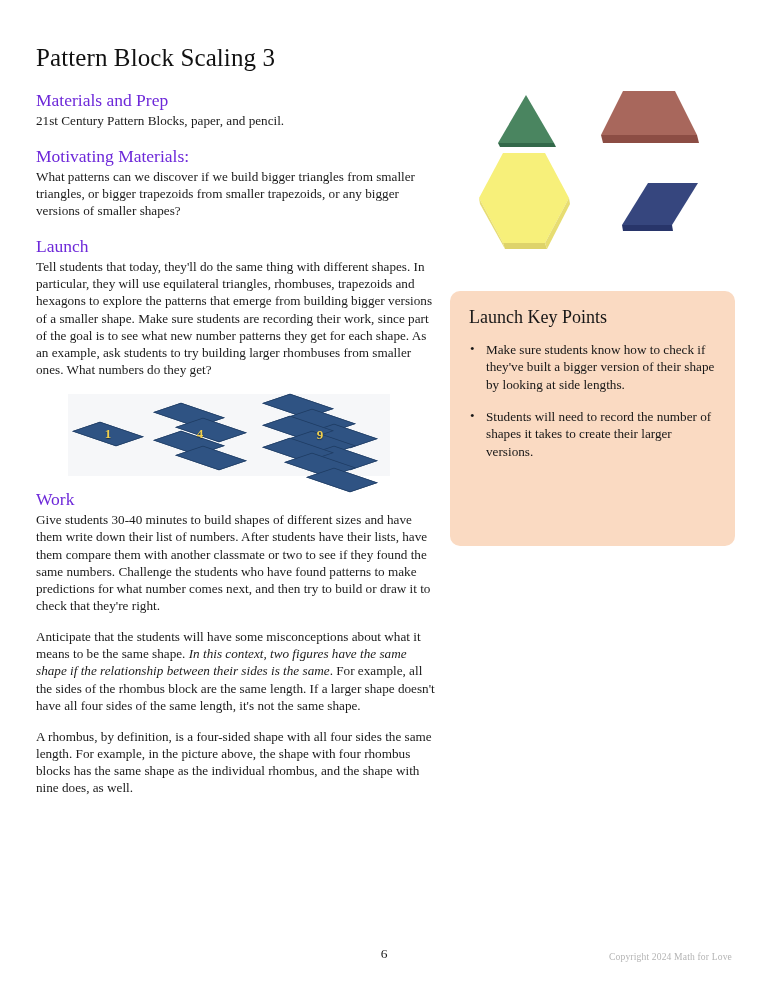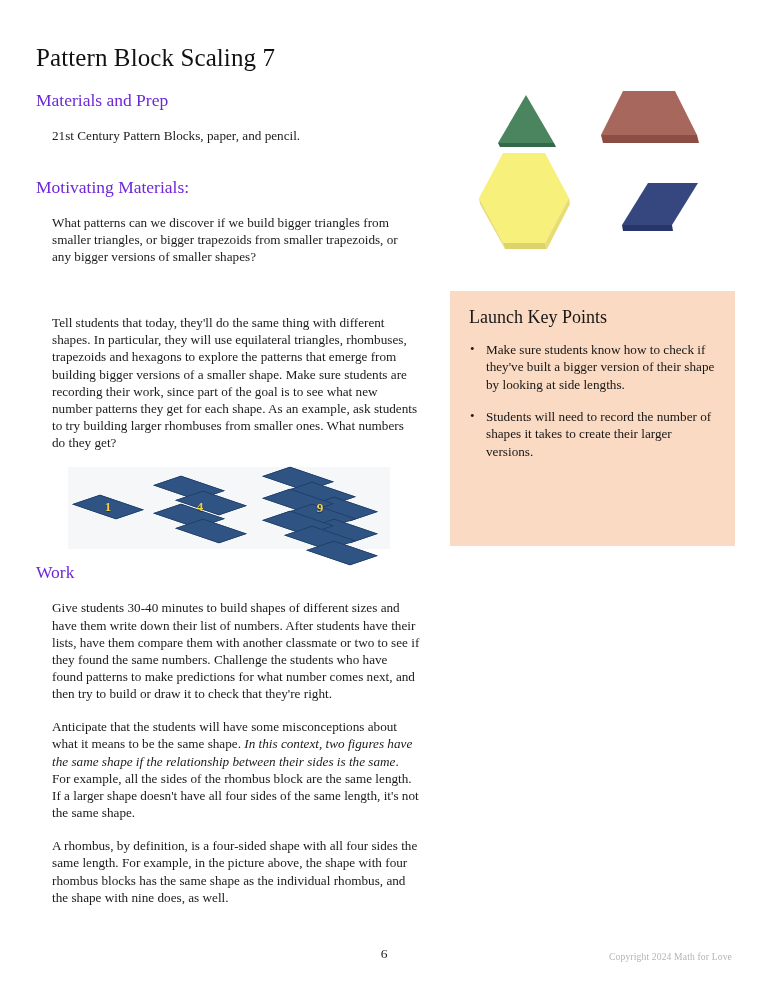--- a/index.html
+++ b/index.html
@@ -39,21 +39,21 @@
   .sec-head {
     font-size: 17.5px;
     font-weight: normal;
     margin: 0 0 1px 0;
     line-height: 1.2;
     color: #6d28d9;
   }
   .body-text {
     font-size: 13.2px;
     line-height: 1.30;
-    margin: 16px;
+    margin: 0;
     color: #1a1a1a;
     text-align: left;
   }
   .body-text + .body-text {
     margin-top: 14px;
   }
   .gap-sec { height: 17px; }
   .gap-small { height: 13px; }
   em.ital { font-style: italic; }
 
@@ -102,21 +102,21 @@
   }
   .blk { position: absolute; }
 
   .keypoints-box {
     position: absolute;
     left: 450px;
     top: 291px;
     width: 285px;
     height: 255px;
     background: #fadac2;
-    border-radius: 0;
+    border-radius: 10px;
     box-sizing: border-box;
     padding: 16px 20px 16px 19px;
   }
   .kp-title {
     font-size: 18px;
     font-weight: normal;
     margin: 0 0 13px 0;
     color: #161616;
     line-height: 1.15;
   }
@@ -160,32 +160,33 @@
     letter-spacing: 0.15px;
   }
 </style>
 </head>
 <body>
 
 <div class="page">
 
   <div class="left-col">
 
-    <h1 class="doc-title">Pattern Block Scaling 7</h1>
+    <h1 class="doc-title">Pattern Block Scaling 3</h1>
 
     <h2 class="sec-head">Materials and Prep</h2>
     <p class="body-text">21st Century Pattern Blocks, paper, and pencil.</p>
 
     <div class="gap-sec"></div>
 
     <h2 class="sec-head">Motivating Materials:</h2>
     <p class="body-text">What patterns can we discover if we build  bigger triangles from smaller triangles, or bigger trapezoids from smaller trapezoids, or any bigger versions of smaller shapes?</p>
 
     <div class="gap-sec"></div>
 
+    <h2 class="sec-head">Launch</h2>
     <p class="body-text">Tell students that today, they'll do the same thing with different shapes. In particular, they  will use equilateral triangles, rhombuses, trapezoids and hexagons to explore the patterns that emerge from building bigger versions of a smaller shape. Make sure students are recording their work, since part of the goal is to see what new number patterns they get for each shape. As an example, ask students to try building larger rhombuses from smaller ones. What numbers do they get?</p>
 
     <div class="rhombus-figure">
 
       <div class="rh-group" style="left:18px; top:26px; width:44px; height:28px;">
         <div class="rh-tile" style="left:0px; top:0px; width:44px; height:28px; transform:matrix(1,0.34,-1,0.34,0,0); transform-origin:center;"></div>
         <span class="rh-num">1</span>
       </div>
 
       <div class="rh-group" style="left:88px; top:11px; width:88px; height:58px;">

